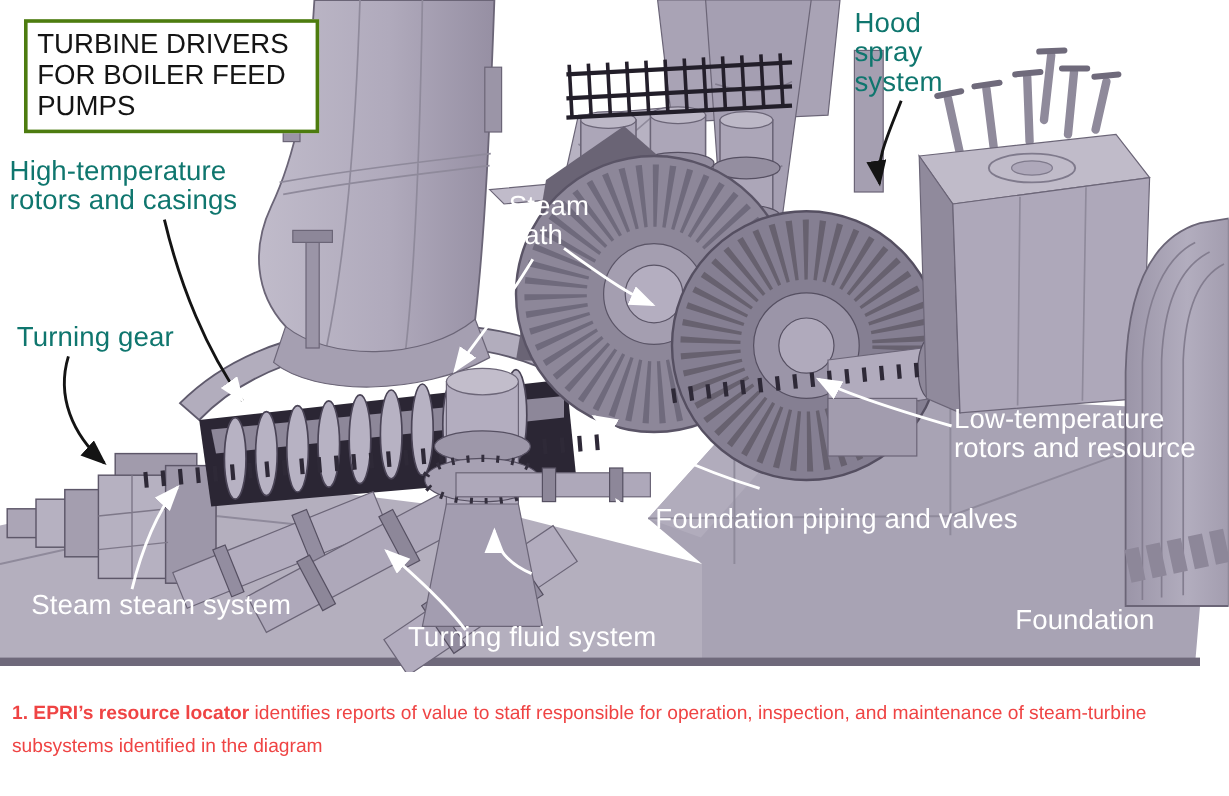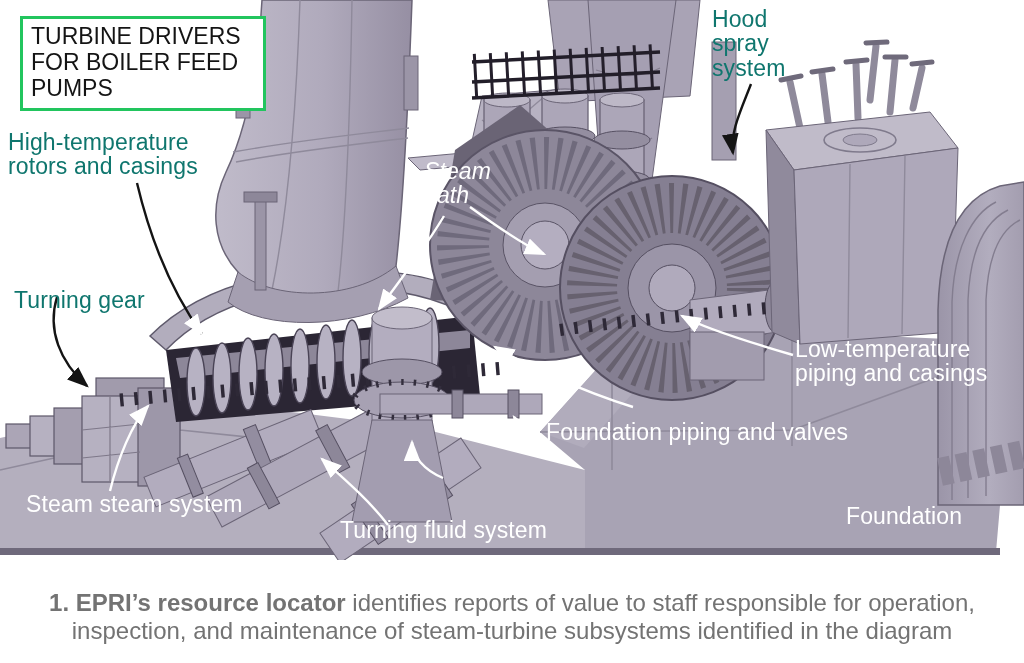--- a/index.html
+++ b/index.html
@@ -3,24 +3,24 @@
 <meta charset="utf-8">
 <style>
   html,body{margin:0;padding:0;background:#fff;}
   #stage{position:relative;width:1024px;height:663px;background:#fff;overflow:hidden;
          font-family:"Liberation Sans",sans-serif;}
   #art{position:absolute;left:0;top:0;}
   .lbl{position:absolute;white-space:pre-line;font-size:23px;line-height:1.06;
        color:#0f766e;letter-spacing:0.1px;}
   .lbl.light{color:#ffffff;}
   #title-box{position:absolute;left:20px;top:16px;width:224px;padding:5px 8px 7px 8px;
-             border:3px solid #22c55e;font-size:23px;line-height:1.12;color:#141414;
+             border:3px solid #4d7c0f;font-size:23px;line-height:1.12;color:#141414;
              white-space:pre-line;background:#fff;}
-  #caption{position:absolute;left:10px;top:565px;width:1004px;font-size:24px;
-           line-height:28px;color:#737373;text-align:center;}
+  #caption{position:absolute;left:10px;top:565px;width:1004px;font-size:16px;
+           line-height:28px;color:#ef4444;}
   #caption .bold{font-weight:bold;}
 </style>
 </head>
 <body>
 
 <div id="stage">
 
   <svg id="art" width="1024" height="560" viewBox="0 0 1024 560">
     <defs>
       <marker id="mb" markerWidth="10" markerHeight="8" refX="8" refY="3.5" orient="auto">
@@ -206,27 +206,27 @@
       <path d="M793,355 C745,341 702,327 682,316" stroke="#ffffff" marker-end="url(#mw)"></path>
     </g>
   </svg>
 
   <div id="title-box">TURBINE DRIVERS
 FOR BOILER FEED
 PUMPS</div>
 
   <div class="lbl" style="left:8px;top:130px;">High-temperature
 rotors and casings</div>
-  <div class="lbl" style="left:14px;top:268px;margin-top:20px;">Turning gear</div>
+  <div class="lbl" style="left:14px;top:268px;">Turning gear</div>
   <div class="lbl" style="left:712px;top:7px;">Hood
 spray
 system</div>
-  <div class="lbl light" style="left:424px;top:159px;font-style:italic;">Steam
+  <div class="lbl light" style="left:424px;top:159px;">Steam
 path</div>
   <div class="lbl light" style="left:795px;top:337px;">Low-temperature
-piping and casings</div>
+rotors and resource</div>
   <div class="lbl light" style="left:546px;top:420px;">Foundation piping and valves</div>
   <div class="lbl light" style="left:340px;top:518px;">Turning fluid system</div>
   <div class="lbl light" style="left:26px;top:492px;">Steam steam system</div>
   <div class="lbl light" style="left:846px;top:504px;">Foundation</div>
 
   <p id="caption"><span class="bold">1. EPRI’s resource locator</span><span> identifies reports of value to staff responsible for operation, inspection, and maintenance of steam-turbine subsystems identified in the diagram</span></p>
 </div>
 
 </body></html>

